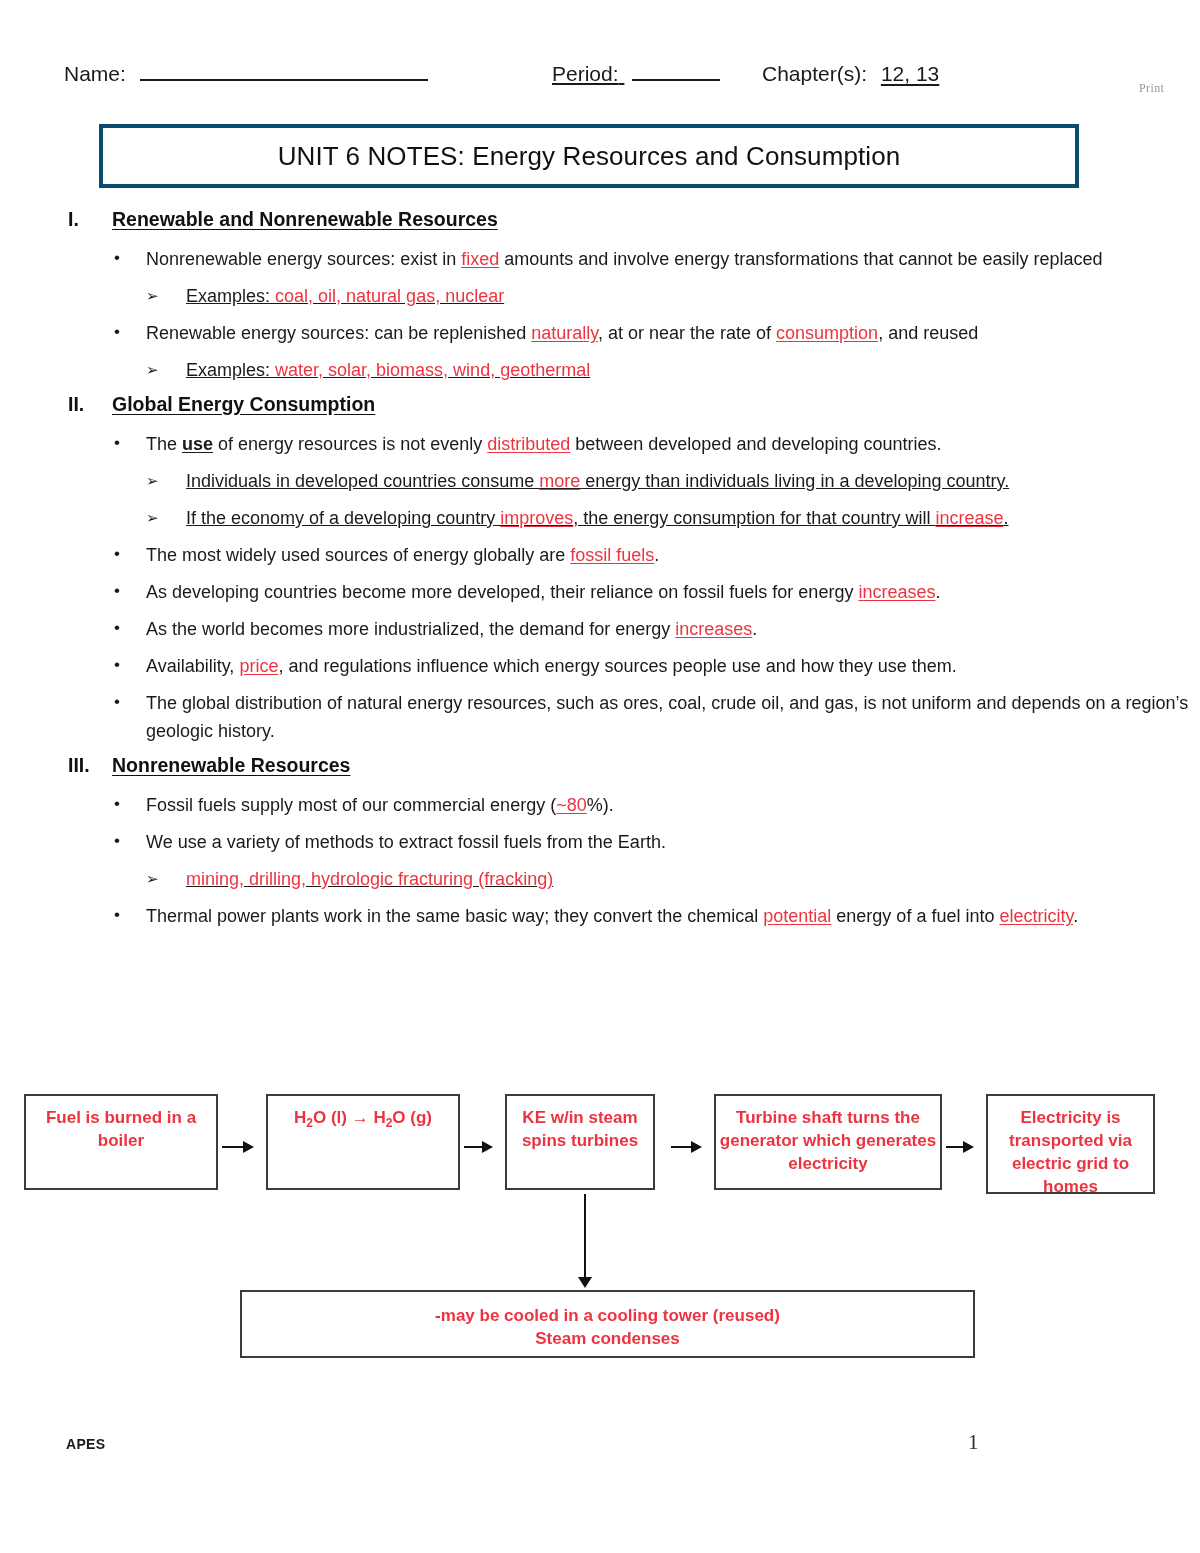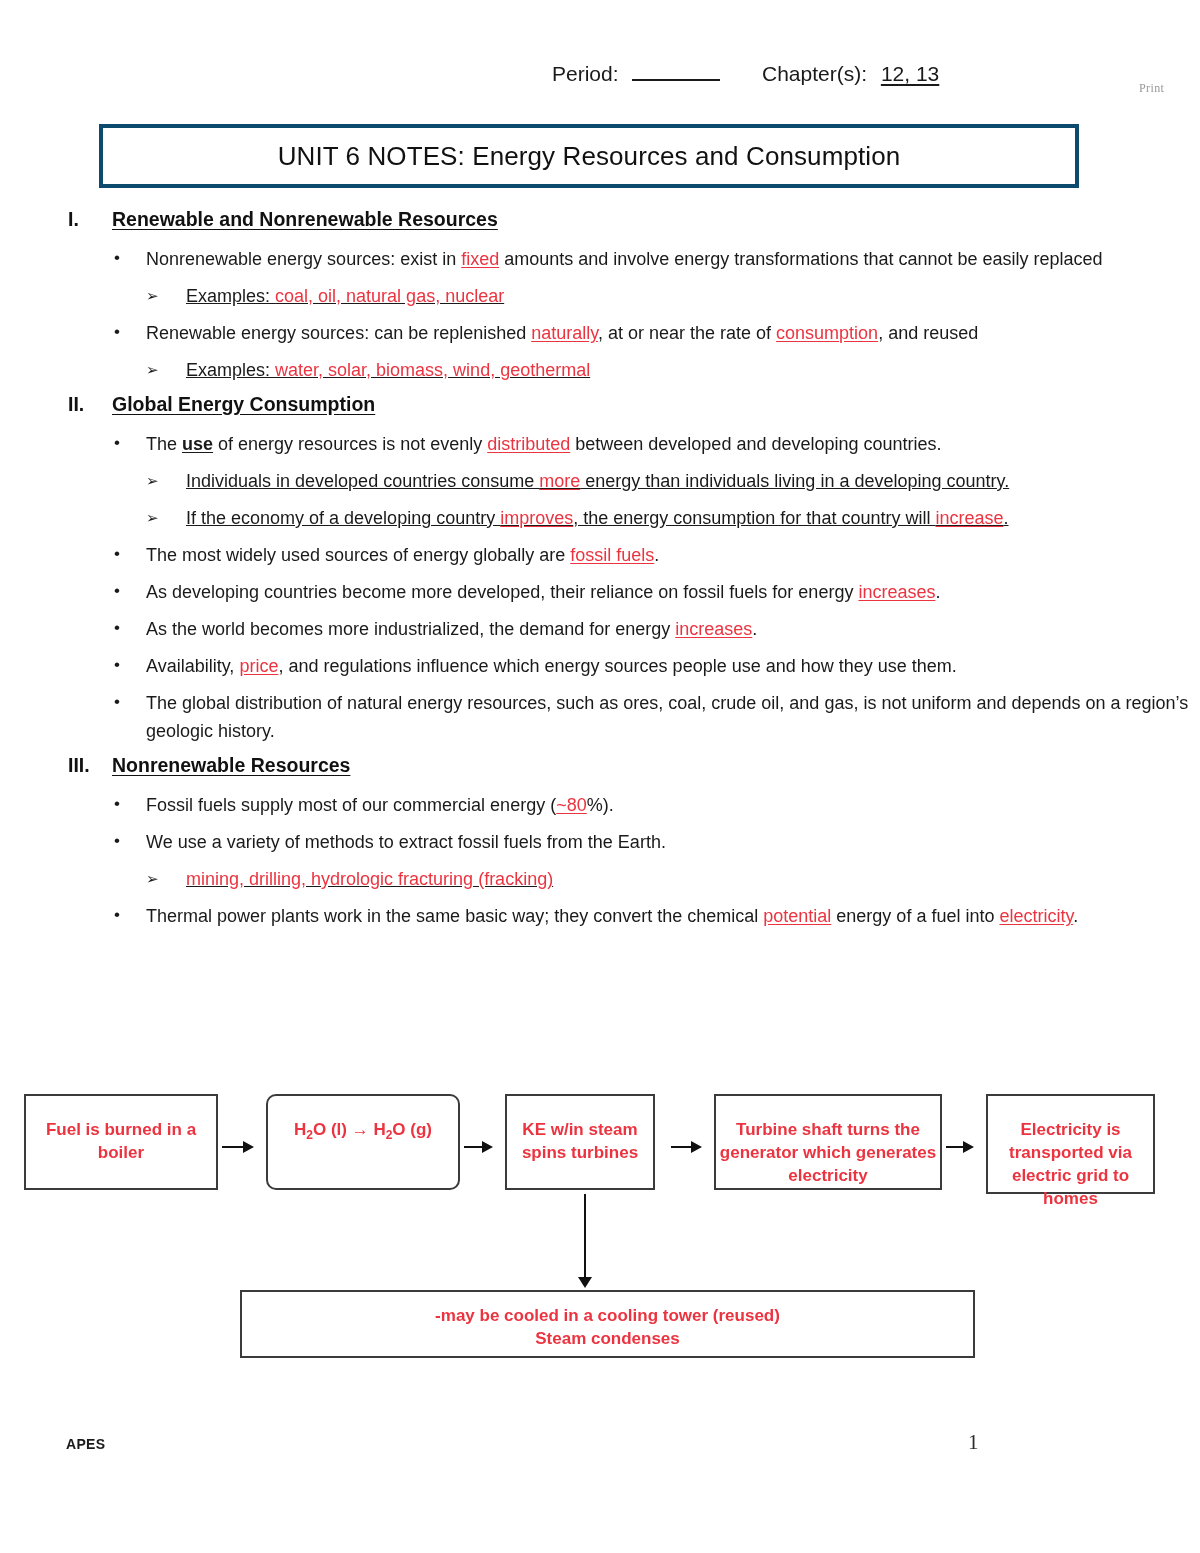--- a/index.html
+++ b/index.html
@@ -25,21 +25,21 @@
   
   .header-row {
     position: absolute;
     left: 0; right: 0;
     top: 62px;
     height: 36px;
     font-size: 21px;
     color: #1a1a1a;
   }
   .hdr-name   { position: absolute; left: 64px;  top: 0; }
-  .hdr-period { position: absolute; left: 552px; top: 0; }
+  .hdr-period { position: absolute; left: 552px; top: 0; text-decoration: underline; }
   .hdr-chap   { position: absolute; left: 762px; top: 0; }
   .blank-line {
     display: inline-block;
     border-bottom: 2px solid #1a1a1a;
     vertical-align: baseline;
     margin-left: 8px;
     height: 17px;
   }
   .blank-long  { width: 288px; }
   .blank-short { width: 88px; }
@@ -169,21 +169,21 @@
   .fbox {
     position: absolute;
     border: 2px solid #3b3b3b;
     background: #fff;
     box-sizing: border-box;
     color: #ec3440;
     font-size: 17px;
     font-weight: bold;
     line-height: 23px;
     text-align: center;
-    padding-top: 22px;
+    padding-top: 10px;
   }
   .fbox sub { font-size: 12px; }
   .arrow-h {
     position: absolute;
     height: 2px;
     background: #111;
     top: 52px;
   }
   .arrow-h::after {
     content: "";
@@ -227,20 +227,24 @@
     font-size: 21px;
     color: #2b2b2b;
   }
 </style>
 </head>
 <body>
 
 <div class="page">
 
   <div class="header-row">
+    <div class="hdr-name">
+      <span>Name:</span>
+      <span class="blank-line blank-long"></span>
+    </div>
     <div class="hdr-period">
       <span>Period:</span>
       <span class="blank-line blank-short"></span>
     </div>
     <div class="hdr-chap">
       <span>Chapter(s):</span>
       <span class="chap-val">12, 13</span>
     </div>
   </div>
   <div class="print-mark">Print</div>
@@ -273,21 +277,21 @@
         <div class="b1"><span>Fossil fuels supply most of our commercial energy (</span><span class="fill">~80</span><span>%).</span></div>
         <div class="b1"><span>We use a variety of methods to extract fossil fuels from the Earth.</span></div>
         <div class="b2"><span class="fill-plain">mining, drilling, hydrologic fracturing (fracking)</span></div>
         <div class="b1 hang"><span>Thermal power plants work in the same basic way; they convert the chemical </span><span class="fill">potential</span><span> energy of a fuel into </span><span class="fill">electricity</span><span>.</span></div>
       </div>
     </div>
 
   <div class="flow">
     <div class="fbox" id="fb0" style="left: 24px; top: 0px; width: 194px; height: 96px;">Fuel is burned in a boiler</div>
     <div class="arrow-h" id="ar0" style="left: 222px; width: 30px;"></div>
-    <div class="fbox" id="fb1" style="left: 266px; top: 0px; width: 194px; height: 96px; border-radius: 10px;">H<sub>2</sub>O (l) → H<sub>2</sub>O (g)</div>
+    <div class="fbox" id="fb1" style="left: 266px; top: 0px; width: 194px; height: 96px;">H<sub>2</sub>O (l) → H<sub>2</sub>O (g)</div>
     <div class="arrow-h" id="ar1" style="left: 464px; width: 27px;"></div>
     <div class="fbox" id="fb2" style="left: 505px; top: 0px; width: 150px; height: 96px;">KE w/in steam spins turbines</div>
     <div class="arrow-h" id="ar2" style="left: 671px; width: 29px;"></div>
     <div class="fbox" id="fb3" style="left: 714px; top: 0px; width: 228px; height: 96px;">Turbine shaft turns the generator which generates electricity</div>
     <div class="arrow-h" id="ar3" style="left: 946px; width: 26px;"></div>
     <div class="fbox" id="fb4" style="left: 986px; top: 0px; width: 169px; height: 100px;">Electricity is transported via electric grid to homes</div>
 
     <div class="arrow-v" id="arv" style="left: 584px; top: 100px; height: 84px;"></div>
 
     <div class="fbox" id="fb5" style="left: 240px; top: 196px; width: 735px; height: 68px; padding-top: 12px;">

